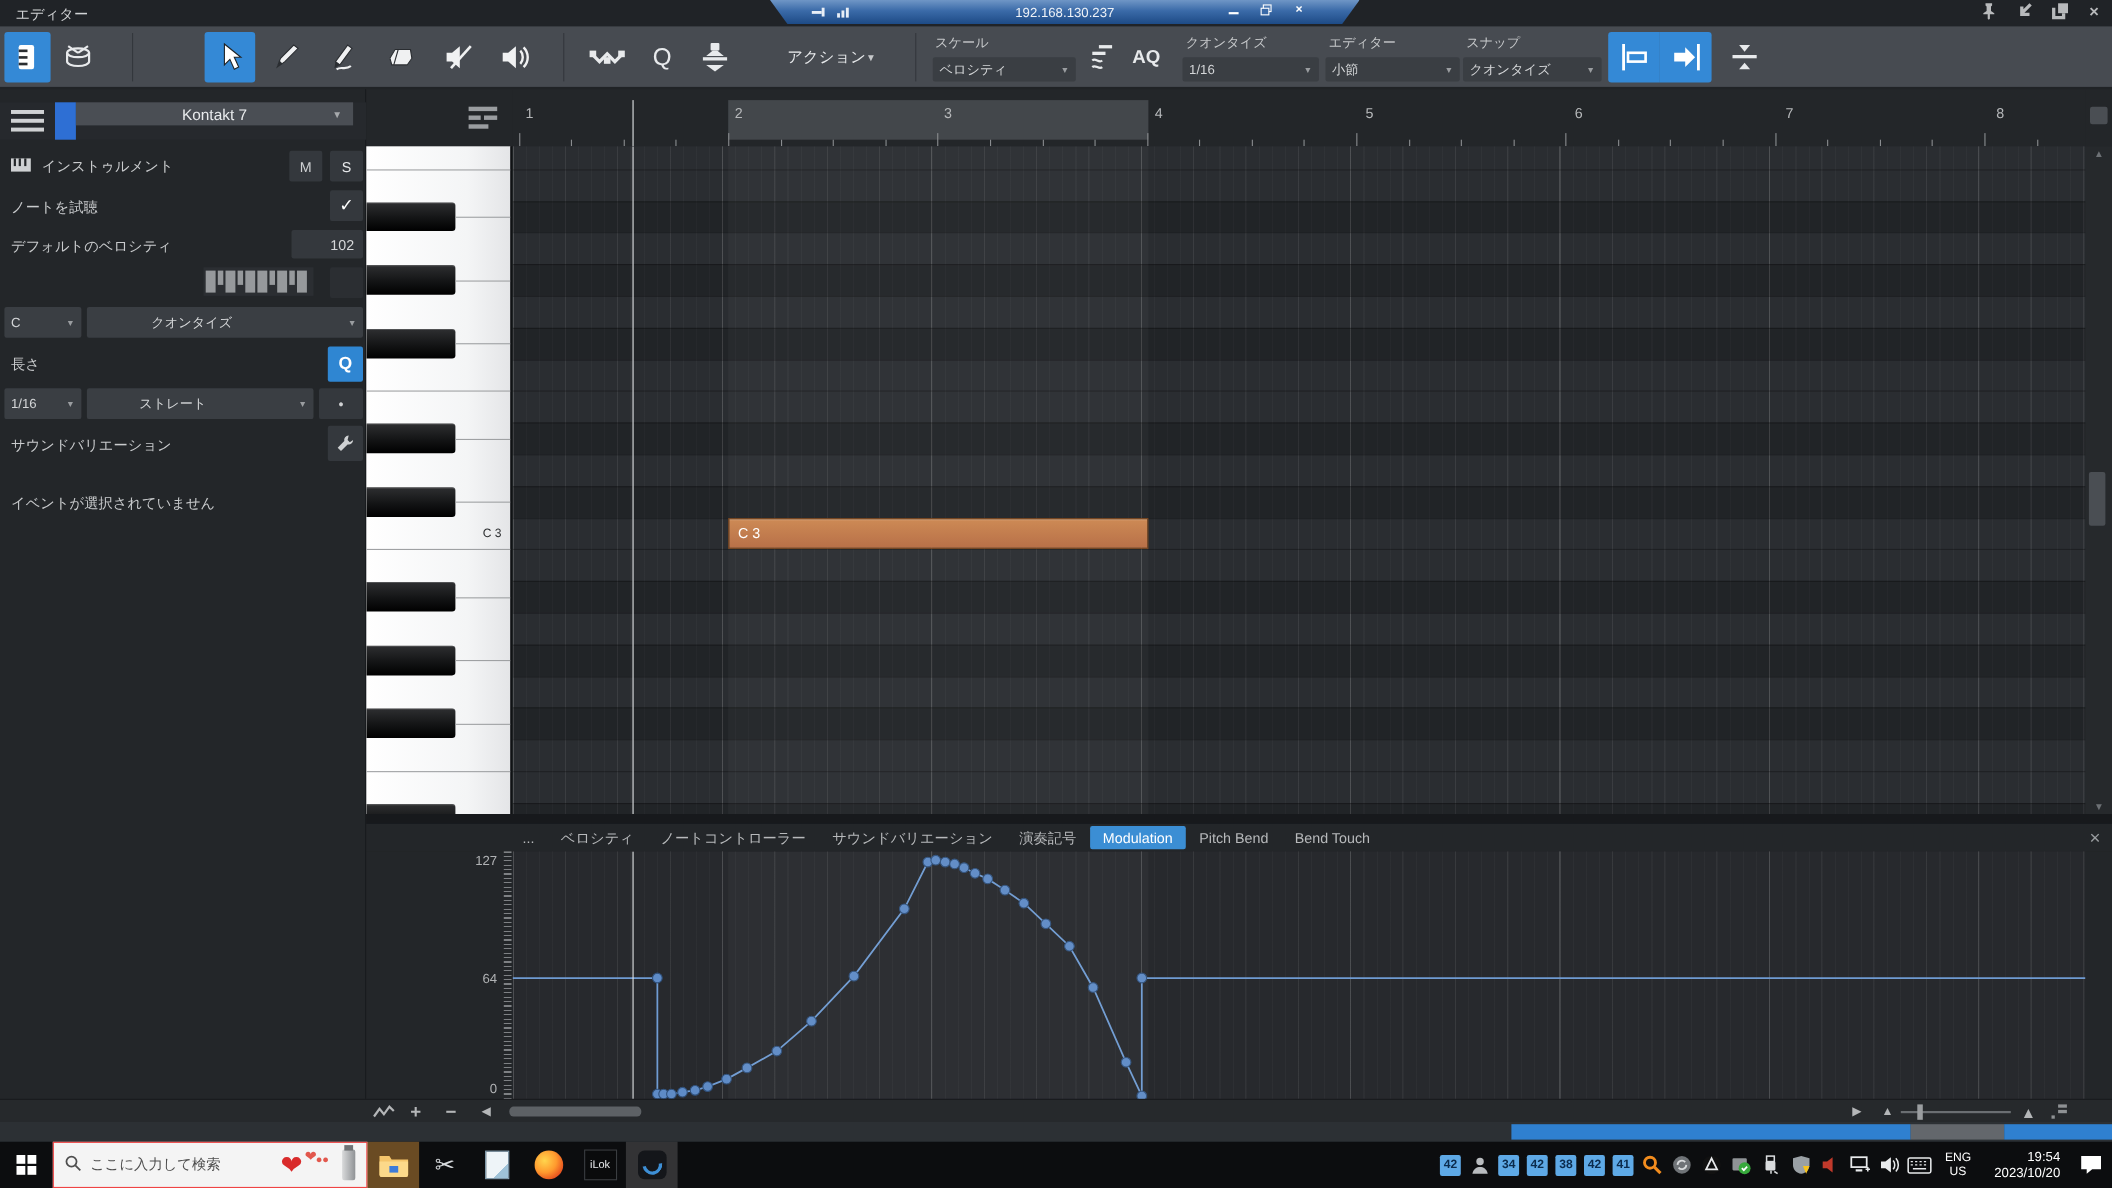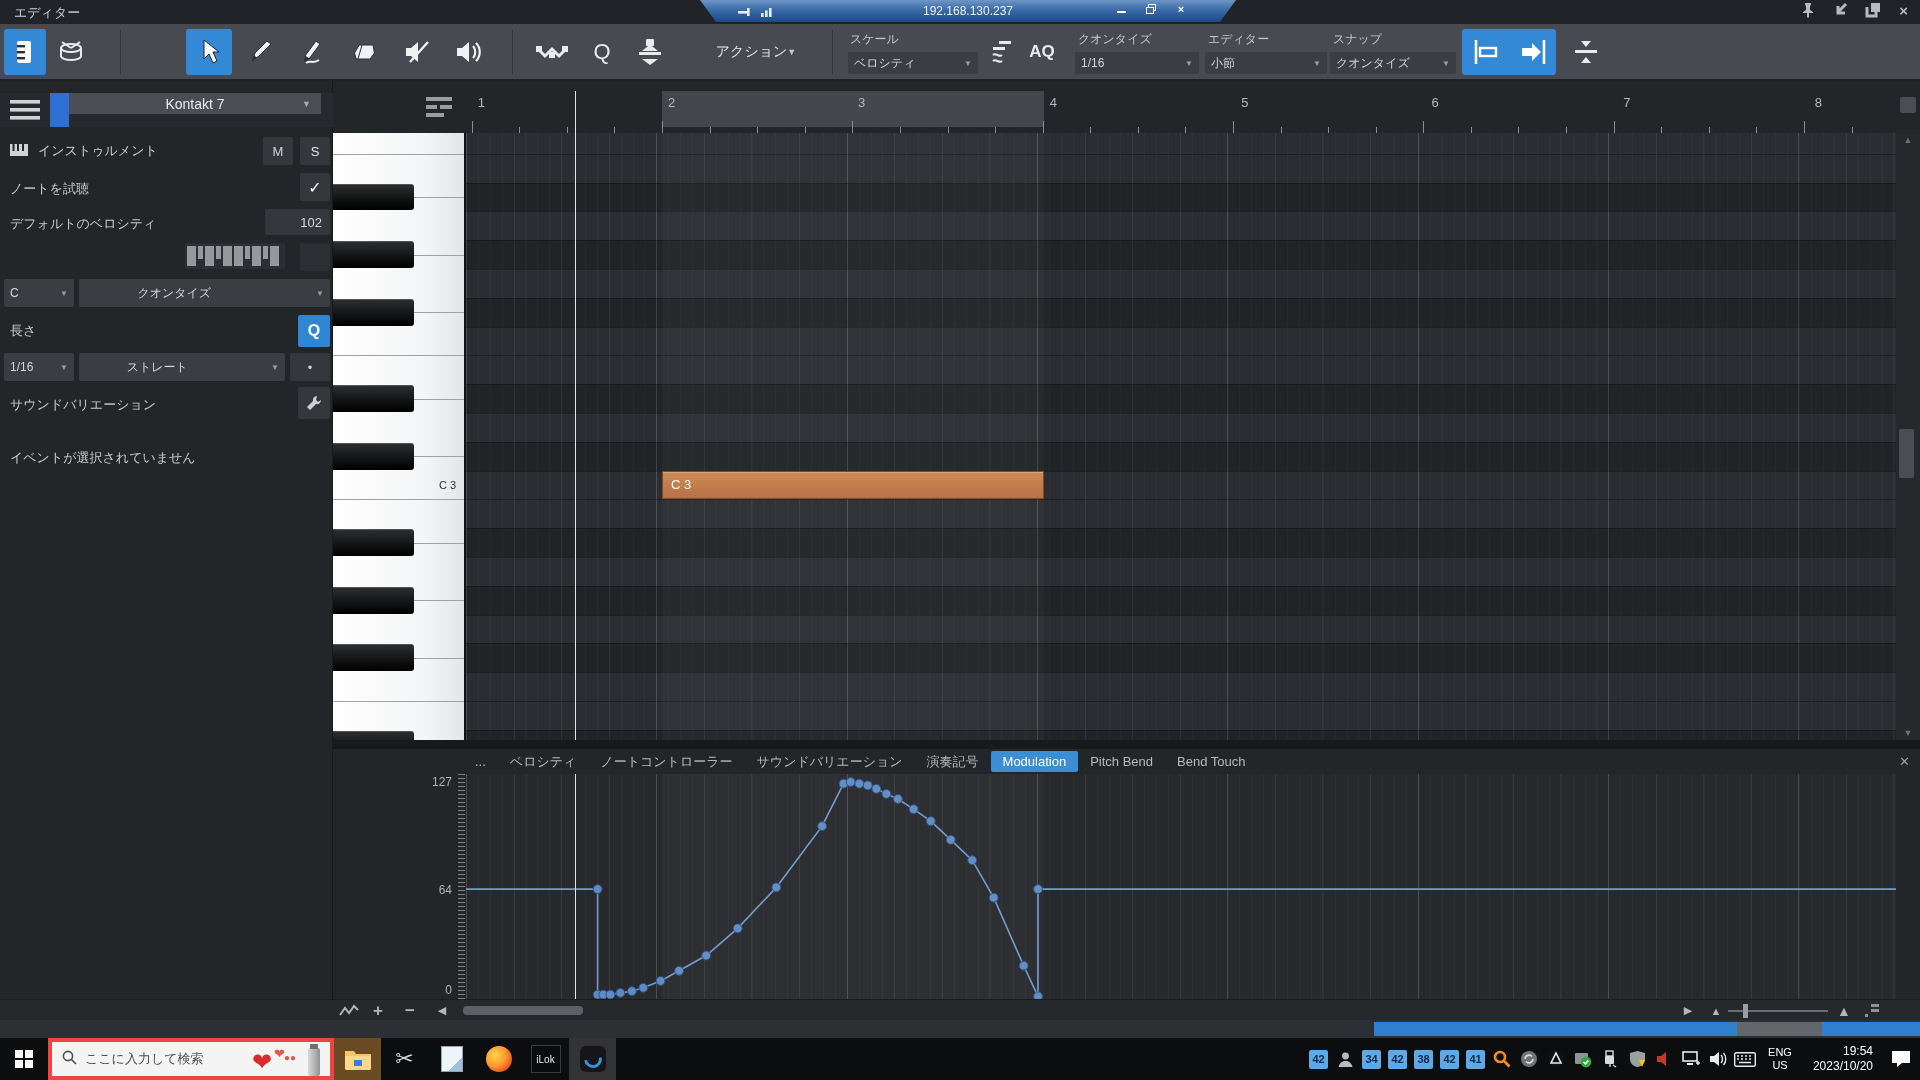--- a/index.html
+++ b/index.html
@@ -99,21 +99,21 @@
   #lane-toolbar .slider-thumb{position:absolute;left:1743px;top:4px;width:5px;height:14px;background:#9a9da0;}
 
   
   #bottombar{left:0;top:1020px;width:1920px;height:18px;background:#2c3034;}
   #bottombar .blue{position:absolute;top:2px;height:14px;background:#2f80d0;}
   #bottombar .thumb{position:absolute;top:2px;height:14px;background:#63676c;}
 
   
   #taskbar{left:0;top:1038px;width:1920px;height:42px;background:#0c0d0f;display:flex;align-items:stretch;color:#fff;}
   .tk-btn{width:48px;display:flex;align-items:center;justify-content:center;}
-  #tk-search{width:286px;background:#f4f4f4;border:4px solid #ef4444;display:flex;align-items:center;color:#4e4e4e;font-size:13px;gap:8px;padding-left:10px;position:relative;}
+  #tk-search{width:286px;background:#f4f4f4;border:1px solid #ef4444;display:flex;align-items:center;color:#4e4e4e;font-size:13px;gap:8px;padding-left:10px;position:relative;}
   #tk-search .decor{position:absolute;right:4px;top:2px;width:76px;height:38px;}
   .tk-app{width:47px;display:flex;align-items:center;justify-content:center;position:relative;}
   .tk-app.active-amber{background:rgba(222,150,60,0.45);}
   .tk-app.active-gray{background:rgba(255,255,255,0.16);}
   #tray{margin-left:auto;display:flex;align-items:center;gap:7px;padding-right:6px;}
   .badge{width:19px;height:19px;background:#5ea9e6;border-radius:2px;color:#0b2b4c;font-size:11px;font-weight:bold;display:flex;align-items:center;justify-content:center;}
   .tray-ic{width:20px;height:20px;display:flex;align-items:center;justify-content:center;}
   #tk-lang{text-align:center;font-size:11px;line-height:13px;padding:0 6px;}
   #tk-clock{text-align:right;font-size:12px;line-height:15px;padding:0 8px;}
   #tk-bubble{width:26px;display:flex;align-items:center;justify-content:center;}

